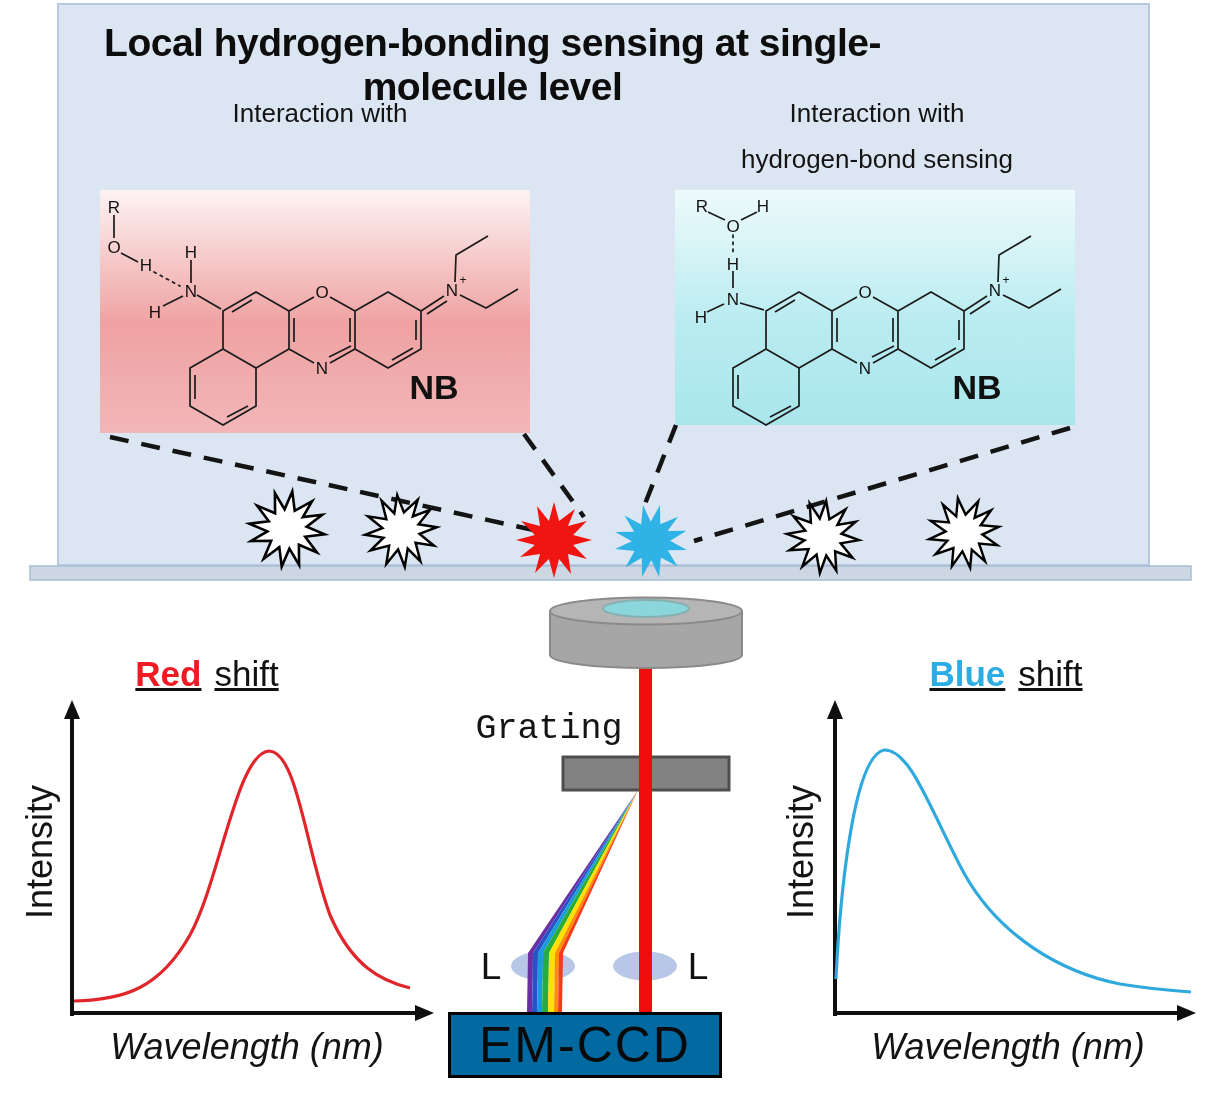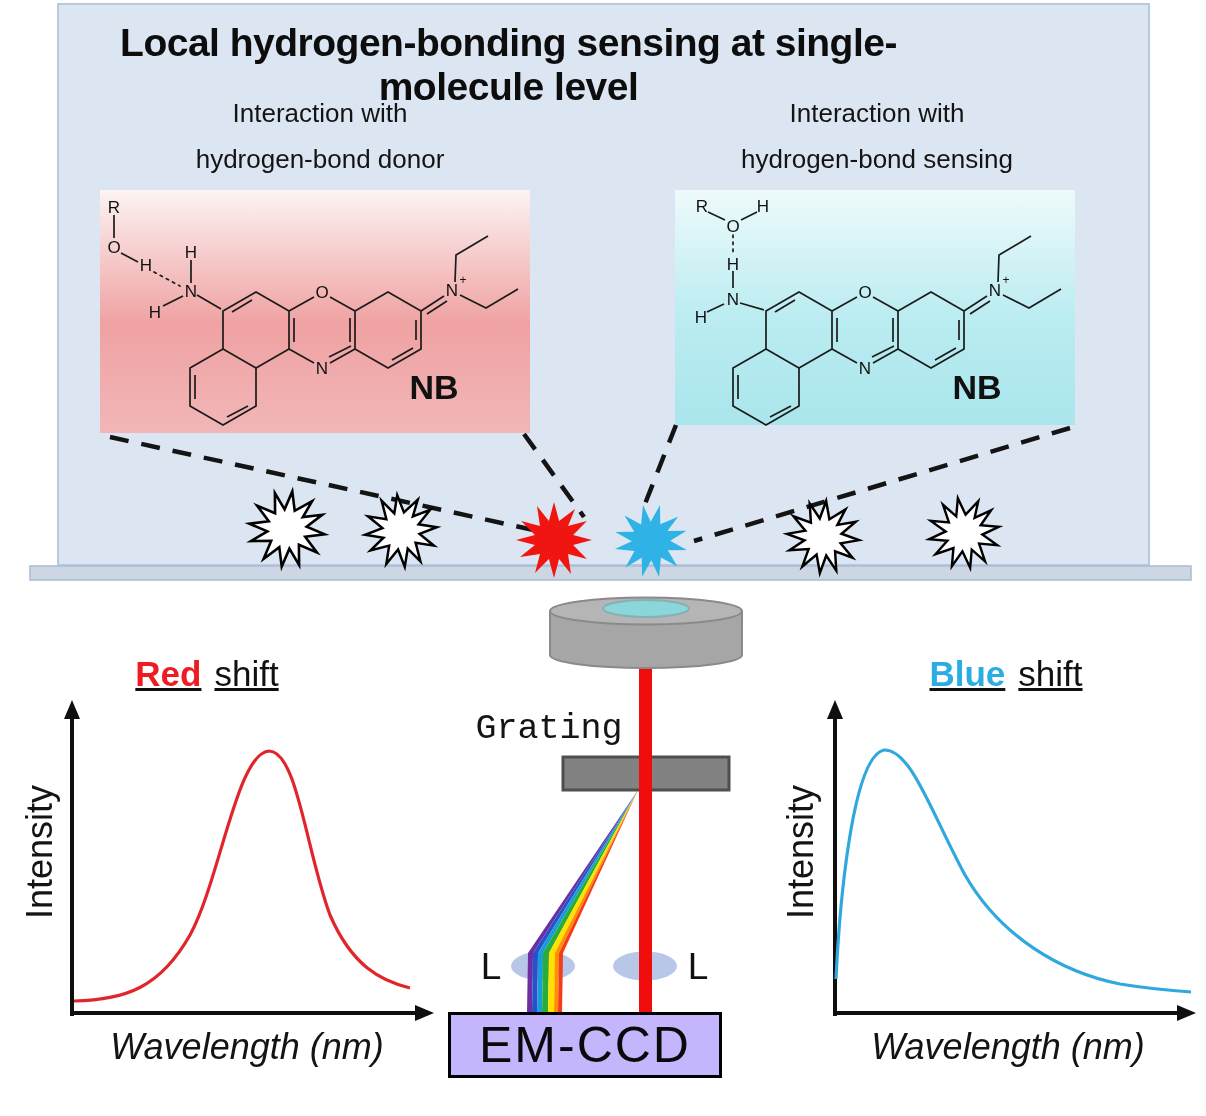--- a/index.html
+++ b/index.html
@@ -4,42 +4,42 @@
 <style>
   html,body{margin:0;padding:0;background:#fff;}
   #stage{position:relative;width:1206px;height:1116px;background:#ffffff;
          font-family:"Liberation Sans",sans-serif;overflow:hidden;}
   #gfx{position:absolute;left:0;top:0;z-index:1;}
   #gfx text{dominant-baseline:central;}
   .txt{position:absolute;z-index:2;color:#141414;}
   .panel{position:absolute;left:57px;top:3px;width:1093px;height:563px;
          background:#dce6f2;border:2px solid #b6c9e0;box-sizing:border-box;z-index:0;}
   .fig-title{left:57px;top:21px;width:871px;text-align:center;
-             font-size:39px;font-weight:bold;color:#0d0d0d;letter-spacing:-0.5px;padding-left:16px;}
+             font-size:39px;font-weight:bold;color:#0d0d0d;letter-spacing:-0.5px;}
   .subhead{top:90px;width:420px;text-align:center;font-size:26px;line-height:46px;}
   .subhead.sh-left{left:110px;}
   .subhead.sh-right{left:667px;}
   .shift-title{top:654px;width:320px;text-align:center;font-size:35px;font-weight:bold;color:#111;text-decoration:underline;}
   .shift-title.st-left{left:47px;}
   .shift-title.st-right{left:846px;}
   .word-red{color:#ee1b24;margin-right:13px;}
   .word-blue{color:#2bace3;margin-right:13px;}
   .st-rest{font-weight:normal;}
   .ylabel{width:180px;height:44px;line-height:44px;text-align:center;font-size:36px;
           transform:rotate(-90deg);}
   .ylabel.yl-left{left:-50px;top:830px;}
   .ylabel.yl-right{left:711px;top:830px;}
   .xlabel{top:1026px;width:320px;text-align:center;font-size:36px;font-style:italic;}
   .xlabel.xl-left{left:87px;}
   .xlabel.xl-right{left:848px;}
   .grating-label{left:449px;top:709px;width:200px;text-align:center;font-size:35px;font-family:Liberation Mono, monospace;}
   .lens-label{top:946px;width:44px;text-align:center;font-size:37px;color:#111;}
   .lens-label.ll-left{left:469px;}
   .lens-label.ll-right{left:676px;}
-  .emccd{left:448px;top:1012px;width:274px;height:66px;background:#c4b5fd;
+  .emccd{left:448px;top:1012px;width:274px;height:66px;background:#0369a1;
          border:3px solid #000;box-sizing:border-box;display:flex;align-items:center;
          justify-content:center;font-size:50px;letter-spacing:2px;color:#0a0a0a;}
 </style>
 </head>
 <body>
 
 <div id="stage">
 
   <div class="panel"></div>
 
@@ -188,21 +188,20 @@
       <line x1="833" y1="1013" x2="1180" y2="1013" stroke="#0f0f0f" stroke-width="4"></line>
       <path d="M1196 1013 L1177 1005 L1177 1021 Z" fill="#0f0f0f"></path>
       <path d="M836 979 C839 915 851 757 884 750 C911 749 931 812 965 875 C1000 936 1060 972 1120 984 C1151 989 1176 991 1191 992" fill="none" stroke="#2fa9dd" stroke-width="3.2"></path>
     </g>
   </svg>
 
   <div class="txt fig-title">Local hydrogen-bonding sensing at single-molecule level</div>
 
   <div class="txt subhead sh-left">
     <div>Interaction with</div>
-    <div>hydrogen-bond donor</div>
   </div>
   <div class="txt subhead sh-right">
     <div>Interaction with</div>
     <div>hydrogen-bond sensing</div>
   </div>
 
   <div class="txt shift-title st-left">
     <span class="word-red">Red</span><span class="st-rest">shift</span>
   </div>
   <div class="txt shift-title st-right">

